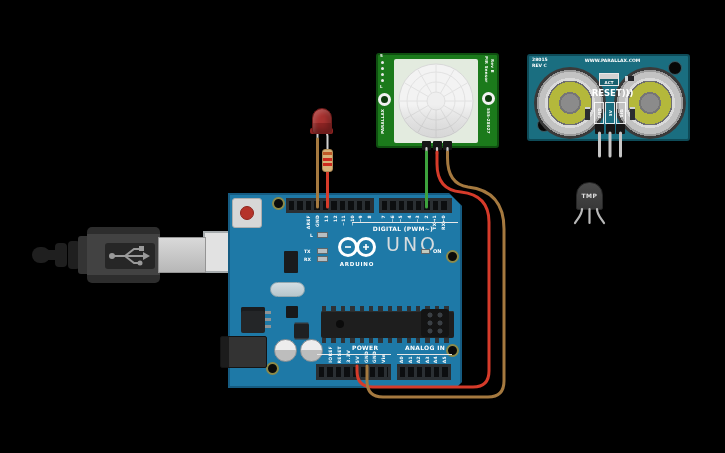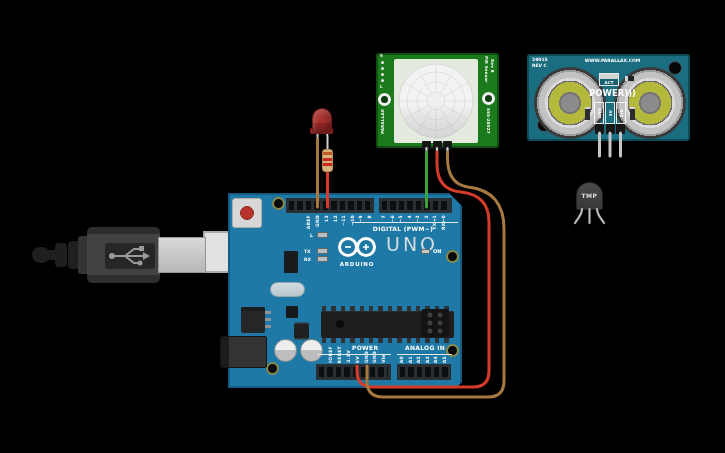--- a/index.html
+++ b/index.html
@@ -192,21 +192,21 @@
   <span class="tiny" style="left:532px;top:63px;font-size:4.5px;">REV C</span>
   <div class="tiny" style="left:570px;top:58px;width:85px;text-align:center;font-size:4.5px;">WWW.PARALLAX.COM</div>
   <div class="bhole" style="left:668px;top:61px;"></div>
   <div class="bhole" style="left:537px;top:118px;"></div>
   <div class="transducer" style="left:534px;top:67px;"></div>
   <div class="transducer" style="left:614px;top:67px;"></div>
   <div class="a" style="left:599px;top:73px;width:20px;height:13px;border:1px solid #e8e8e8;background:#17606f;box-shadow:inset 0 5px 0 #d2d2d2;display:flex;align-items:flex-end;justify-content:center;">
     <span style="color:#fff;font:700 4px 'DejaVu Sans',sans-serif;">ACT</span>
   </div>
   <div class="a" style="left:625px;top:76px;width:9px;height:5px;background:#232327;box-shadow:inset 3px 0 0 #cfd3d6;"></div>
-  <div class="a" style="left:585px;top:88px;width:55px;text-align:center;color:#fff;font:700 8.5px 'DejaVu Sans',sans-serif;">POWER)))</div>
+  <div class="a" style="left:585px;top:88px;width:55px;text-align:center;color:#fff;font:700 8.5px 'DejaVu Sans',sans-serif;">RESET)))</div>
   <div class="pinbox" style="left:594px;top:102px;">
     <span class="vgrev" style="position:static;">GND</span>
   </div>
   <div class="pinbox" style="left:605px;top:102px;">
     <span class="vgrev" style="position:static;">5V</span>
   </div>
   <div class="pinbox" style="left:616px;top:102px;">
     <span class="vgrev" style="position:static;">SIG</span>
   </div>
   <div class="smallres" style="left:585px;top:107px;"></div>

